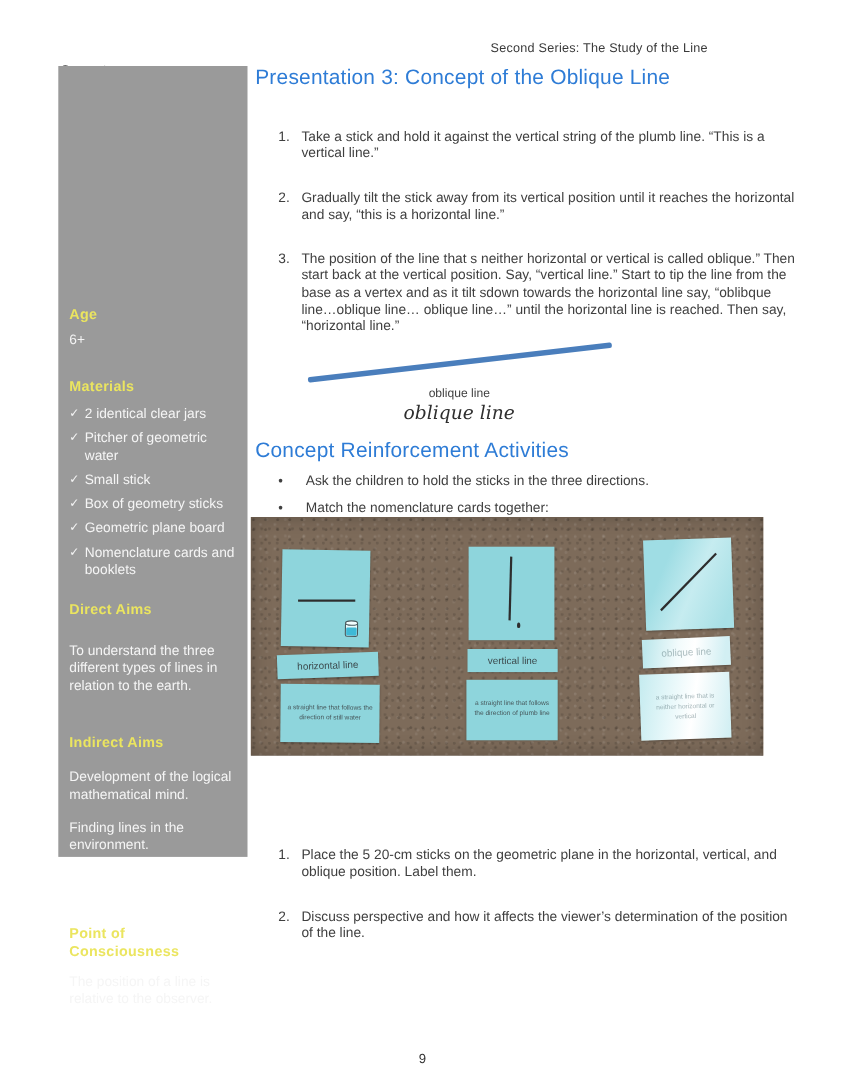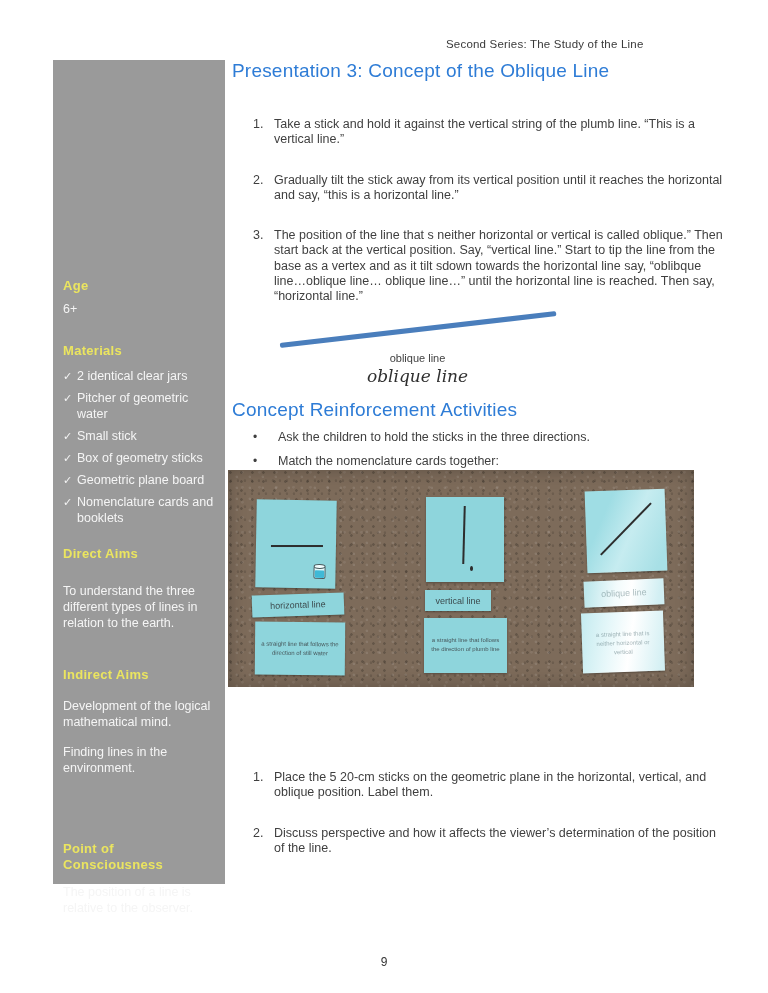--- a/index.html
+++ b/index.html
@@ -5,21 +5,21 @@
   html,body{margin:0;padding:0;background:#ffffff;}
   .page{position:relative;width:768px;height:993px;background:#ffffff;overflow:hidden;
         font-family:"Liberation Sans",sans-serif;color:#3f3f3f;}
 
   
   .hdr{position:absolute;top:38px;font-size:11.5px;color:#3a3a3a;letter-spacing:.2px;}
   .hdr-left{left:55px;margin-top:20px;}
   .hdr-right{left:446px;}
 
   
-  .sidebar{position:absolute;left:53px;top:60px;width:172px;height:824px;background:#9a9a9a;
+  .sidebar{position:absolute;left:53px;top:60px;width:172px;height:719px;background:#9a9a9a;
            box-sizing:border-box;padding:218px 9px 0 10px;color:#f5f5f5;font-size:12.5px;line-height:1.28;}
   .sb-h{color:#ebe55f;font-weight:bold;font-size:13px;letter-spacing:.3px;}
   .sb-h.age{margin:0 0 6px 0;}
   .sb-age-val{margin:0 0 26px 0;}
   .sb-h.materials{margin:0 0 9px 0;}
   .sb-item{display:flex;margin-bottom:6px;}
   .sb-check{flex:0 0 14px;font-size:11px;padding-top:1px;}
   .sb-h.direct{margin:20px 0 20px 0;}
   .sb-h.indirect{margin:36px 0 8px 0;}
   .sb-h.poc{margin:65px 0 10px 0;}
@@ -60,21 +60,21 @@
 
   .c1-pic{left:28px;top:30px;width:80px;height:88px;transform:rotate(1deg);}
   .c1-hline{position:absolute;left:15px;top:45px;width:52px;height:2px;background:#2d2d2d;transform:rotate(-1deg);}
   .c1-jar{position:absolute;right:9px;bottom:9px;}
   .c1-label{left:24px;top:124px;width:92px;height:22px;transform:rotate(-2deg);}
   .c1-def{left:27px;top:152px;width:90px;height:53px;transform:rotate(.5deg);}
 
   .c2-pic{left:198px;top:27px;width:78px;height:85px;}
   .c2-vline{position:absolute;left:37px;top:9px;width:2px;height:58px;background:#2d2d2d;transform:rotate(1.5deg);}
   .c2-bob{position:absolute;left:44px;top:69px;width:3px;height:5px;background:#2d2d2d;border-radius:50% 50% 50% 50%/60% 60% 40% 40%;}
-  .c2-label{left:197px;top:120px;width:66px;height:21px;}
+  .c2-label{left:197px;top:120px;width:82px;height:21px;}
   .c2-def{left:196px;top:148px;width:83px;height:55px;}
 
   .c3-pic{left:358px;top:20px;width:80px;height:82px;transform:rotate(-2deg);
           background:linear-gradient(115deg,#9fdde4 25%,#c6ecf0 55%,#a8e0e6 90%);}
   .c3-label{left:356px;top:110px;width:80px;height:26px;transform:rotate(-2.5deg);
             background:linear-gradient(100deg,#bfe8ec 5%,#f2fbfc 40%,#ffffff 58%,#d2eff3 92%);
             color:rgba(80,110,116,.45);}
   .c3-def{left:354px;top:142px;width:82px;height:60px;transform:rotate(-2deg);
           background:linear-gradient(100deg,#c4ebef 0%,#e8f8fa 35%,#ffffff 58%,#cfeef2 100%);
           color:rgba(80,110,116,.5);}

